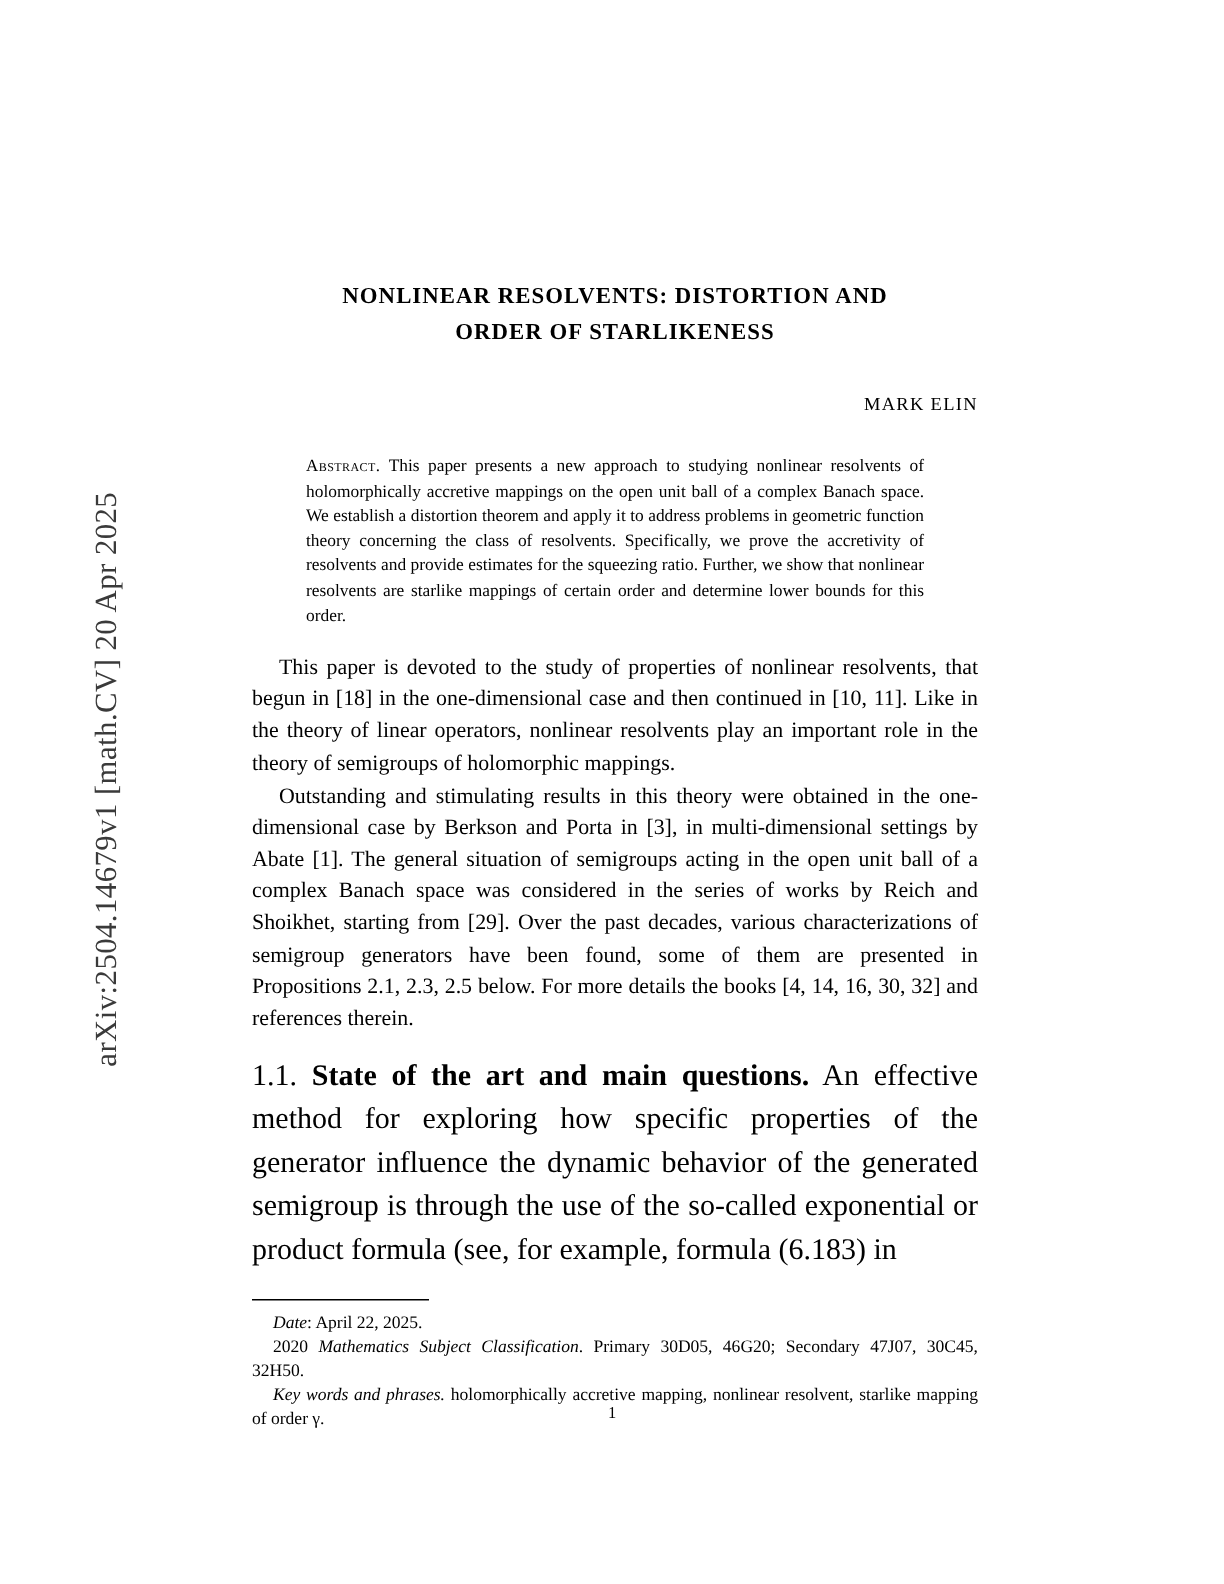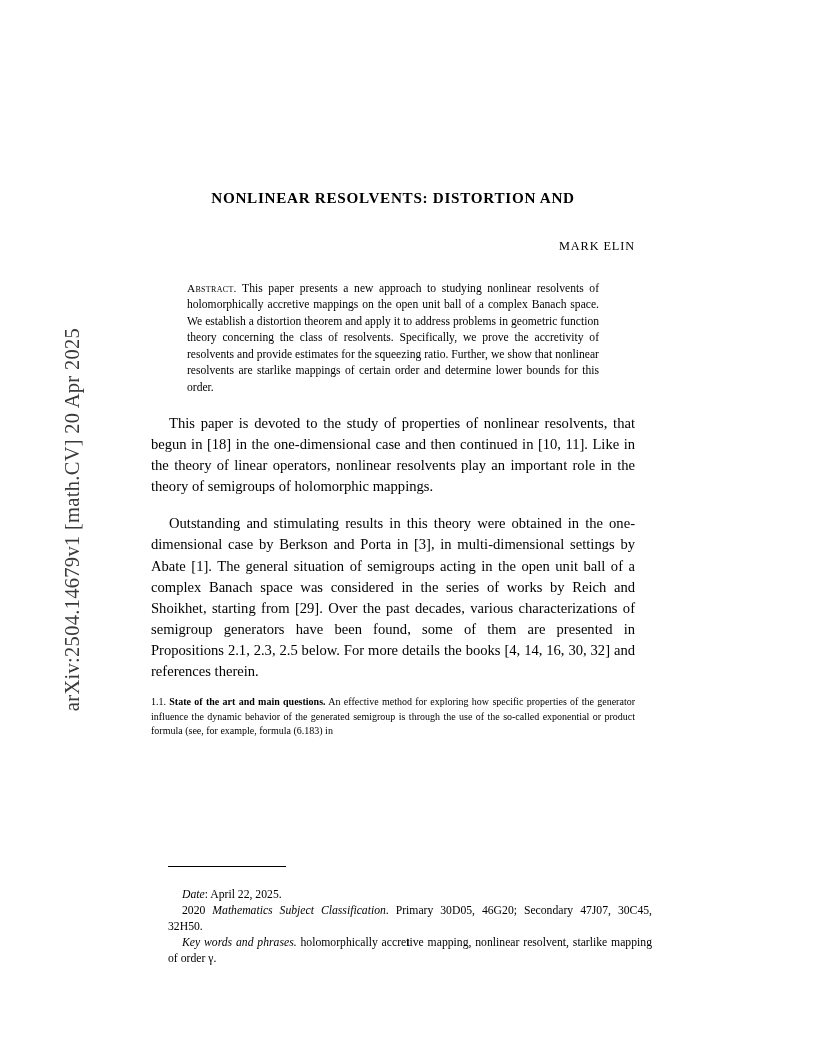--- a/index.html
+++ b/index.html
@@ -30,21 +30,21 @@
     transform: rotate(-90deg);
     transform-origin: center center;
     font-family: "Liberation Serif", serif;
     font-size: 20.5px;
     letter-spacing: 0.3px;
     color: #3a3a3a;
     white-space: nowrap;
   }
   .content {
     position: absolute;
-    left: 151px;
+    left: 168px;
     top: 186px;
     width: 484px;
   }
   .title {
     text-align: center;
     font-size: 15.2px;
     font-weight: bold;
     letter-spacing: 0.7px;
     line-height: 1.55;
     margin: 0 0 0 0;
@@ -85,25 +85,25 @@
     margin-top: 16px;
     font-size: 14.6px;
     line-height: 1.45;
     text-align: justify;
   }
   .body-text p {
     margin: 0;
     text-indent: 18px;
   }
   .body-text p + p {
-    margin-top: 16px;
+    margin-top: 1px;
   }
   .subsec {
     margin-top: 13px;
-    font-size: 10px;
+    font-size: 20px;
     line-height: 1.45;
     text-align: justify;
   }
   .subsec b {
     font-weight: bold;
   }
   .footrule {
     position: absolute;
     left: 168px;
     top: 866px;
@@ -117,21 +117,20 @@
     width: 484px;
     font-size: 11.7px;
     line-height: 1.37;
     text-align: justify;
   }
   .footnotes .fn {
     text-indent: 14px;
   }
   .footnotes .fn.first {
     text-indent: 14px;
-    margin-top: 13px;
   }
   .footnotes i {
     font-style: italic;
   }
   .pagenum {
     position: absolute;
     left: 0;
     top: 936px;
     width: 816px;
     text-align: center;
@@ -142,20 +141,21 @@
 <body>
 
 <div class="page">
 
   <div class="arxiv-stamp">arXiv:2504.14679v1  [math.CV]  20 Apr 2025</div>
 
   <div class="content">
 
     <div class="title">
       <span class="ln">NONLINEAR RESOLVENTS: DISTORTION AND</span>
+      <span class="ln">ORDER OF STARLIKENESS</span>
     </div>
 
     <div class="author">MARK ELIN</div>
 
     <div class="abstract">
       <span class="ab-head">Abstract.</span><span> This paper presents a new approach to studying nonlinear resolvents of holomorphically accretive mappings on the open unit ball of a complex Banach space. We establish a distortion theorem and apply it to address problems in geometric function theory concerning the class of resolvents. Specifically, we prove the accretivity of resolvents and provide estimates for the squeezing ratio. Further, we show that nonlinear resolvents are starlike mappings of certain order and determine lower bounds for this order.</span>
     </div>
 
 
     <div class="body-text">

